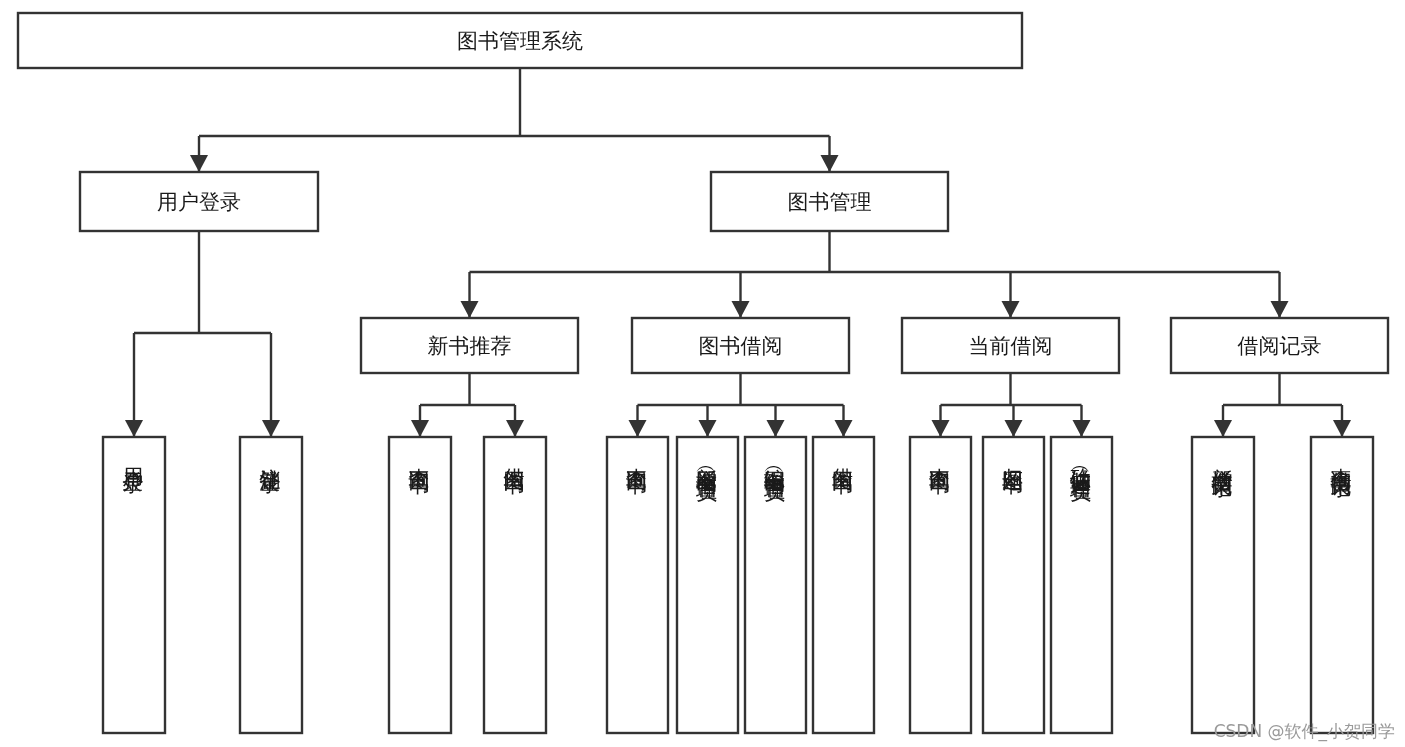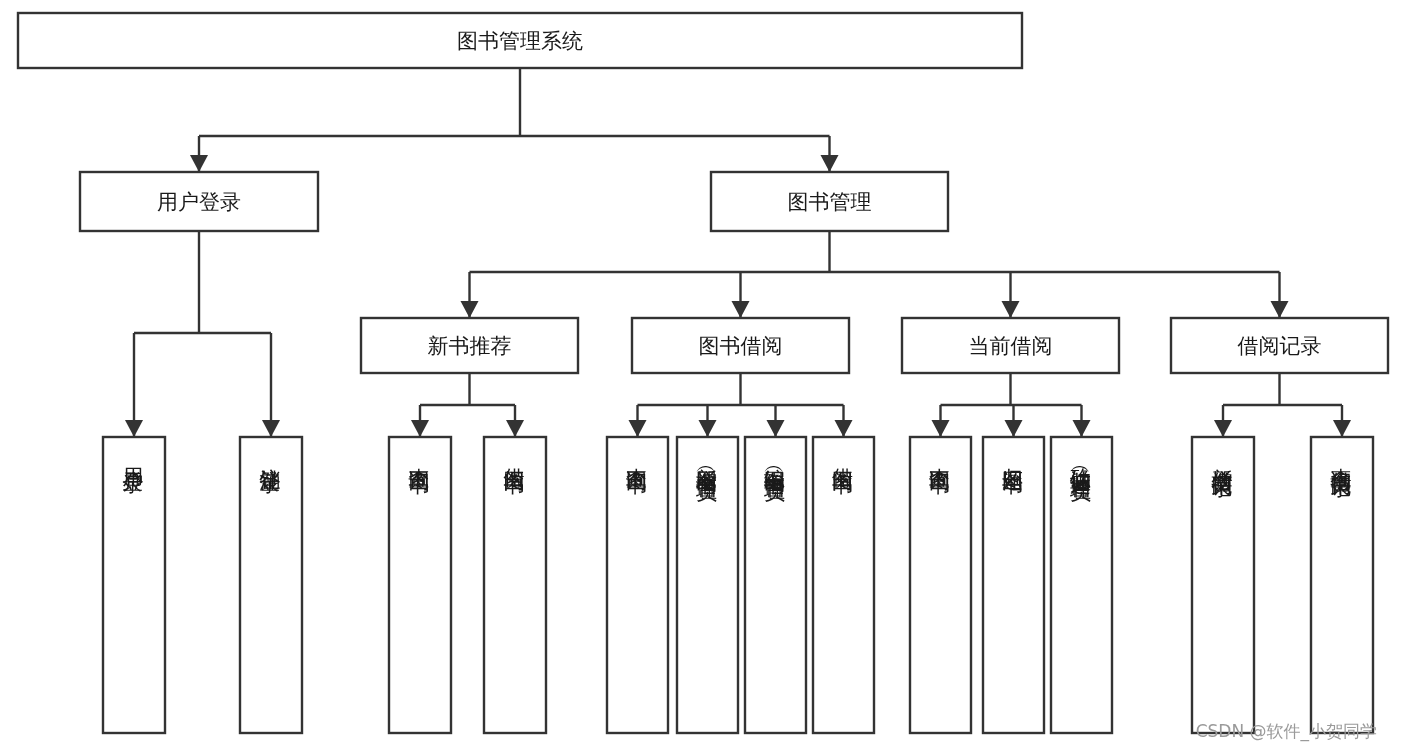--- a/index.html
+++ b/index.html
@@ -58,21 +58,21 @@
     font-size: 21px;
     line-height: 1.05;
     color: #1a1a1a;
     letter-spacing: 2px;
     white-space: nowrap;
     text-align: left;
     pointer-events: none;
   }
   .watermark {
     position: absolute;
-    right: 28px;
+    right: 10px;
     bottom: 4px;
     font-family: "DejaVu Sans", "Liberation Sans", sans-serif;
     font-size: 17px;
     color: #9a9a9a;
     white-space: nowrap;
     user-select: none;
   }
 </style>
 </head>
 <body>

